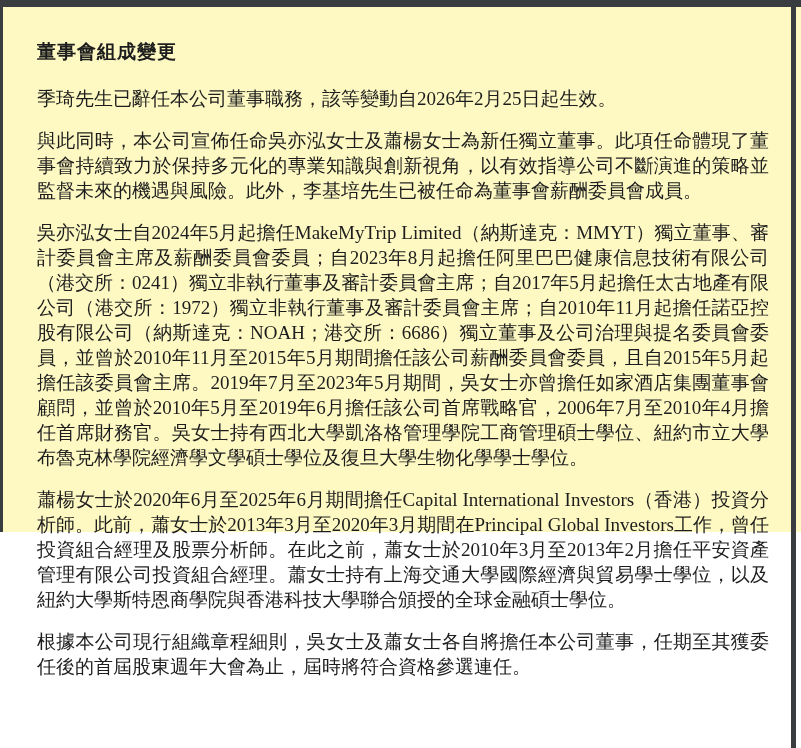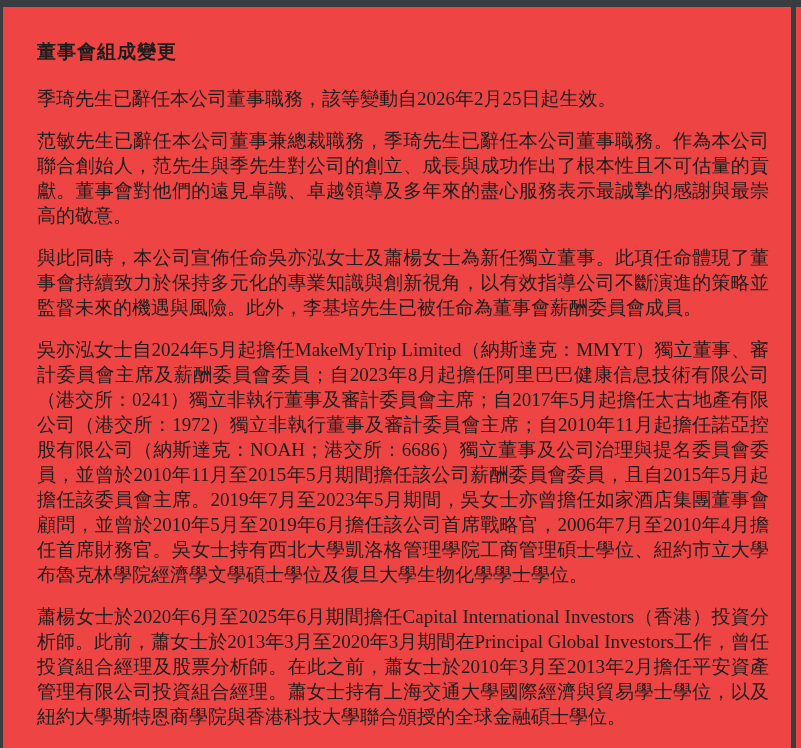--- a/index.html
+++ b/index.html
@@ -6,25 +6,25 @@
     margin: 0;
     padding: 0;
     background: #ffffff;
     width: 801px;
     height: 748px;
     overflow: hidden;
   }
   .frame {
     position: relative;
     width: 801px;
-    height: 748px;
+    height: 532px;
     box-sizing: border-box;
     border-top: 7px solid #3a3d40;
     border-left: 3px solid #3a3d40;
-    background: #ef4444;
+    background: #fef9c3;
   }
   .right-edge {
     position: absolute;
     top: -7px;
     right: 5px;
     width: 5px;
     height: 748px;
     background: #3a3d40;
   }
   .page {
@@ -53,20 +53,19 @@
 </style>
 </head>
 <body>
 
 <div class="frame">
   <div class="right-edge"></div>
   <div class="page">
     <h1>董事會組成變更</h1>
     <div id="paragraphs">
         <p>季琦先生已辭任本公司董事職務，該等變動自2026年2月25日起生效。</p>
-        <p>范敏先生已辭任本公司董事兼總裁職務，季琦先生已辭任本公司董事職務。作為本公司聯合創始人，范先生與季先生對公司的創立、成長與成功作出了根本性且不可估量的貢獻。董事會對他們的遠見卓識、卓越領導及多年來的盡心服務表示最誠摯的感謝與最崇高的敬意。</p>
         <p>與此同時，本公司宣佈任命吳亦泓女士及蕭楊女士為新任獨立董事。此項任命體現了董事會持續致力於保持多元化的專業知識與創新視角，以有效指導公司不斷演進的策略並監督未來的機遇與風險。此外，李基培先生已被任命為董事會薪酬委員會成員。</p>
         <p>吳亦泓女士自2024年5月起擔任MakeMyTrip Limited（納斯達克：MMYT）獨立董事、審計委員會主席及薪酬委員會委員；自2023年8月起擔任阿里巴巴健康信息技術有限公司（港交所：0241）獨立非執行董事及審計委員會主席；自2017年5月起擔任太古地產有限公司（港交所：1972）獨立非執行董事及審計委員會主席；自2010年11月起擔任諾亞控股有限公司（納斯達克：NOAH；港交所：6686）獨立董事及公司治理與提名委員會委員，並曾於2010年11月至2015年5月期間擔任該公司薪酬委員會委員，且自2015年5月起擔任該委員會主席。2019年7月至2023年5月期間，吳女士亦曾擔任如家酒店集團董事會顧問，並曾於2010年5月至2019年6月擔任該公司首席戰略官，2006年7月至2010年4月擔任首席財務官。吳女士持有西北大學凱洛格管理學院工商管理碩士學位、紐約市立大學布魯克林學院經濟學文學碩士學位及復旦大學生物化學學士學位。</p>
         <p>蕭楊女士於2020年6月至2025年6月期間擔任Capital International Investors（香港）投資分析師。此前，蕭女士於2013年3月至2020年3月期間在Principal Global Investors工作，曾任投資組合經理及股票分析師。在此之前，蕭女士於2010年3月至2013年2月擔任平安資產管理有限公司投資組合經理。蕭女士持有上海交通大學國際經濟與貿易學士學位，以及紐約大學斯特恩商學院與香港科技大學聯合頒授的全球金融碩士學位。</p>
         <p>根據本公司現行組織章程細則，吳女士及蕭女士各自將擔任本公司董事，任期至其獲委任後的首屆股東週年大會為止，屆時將符合資格參選連任。</p>
       </div>
   </div>
 </div>
 
 </body></html>

